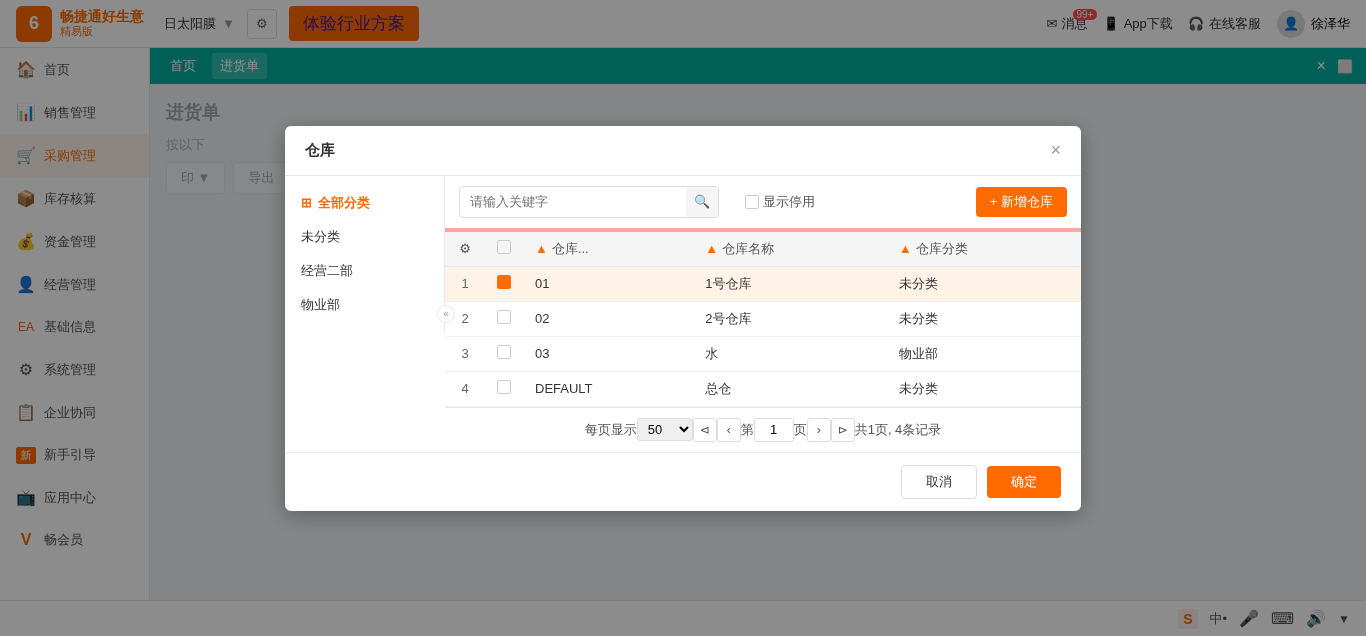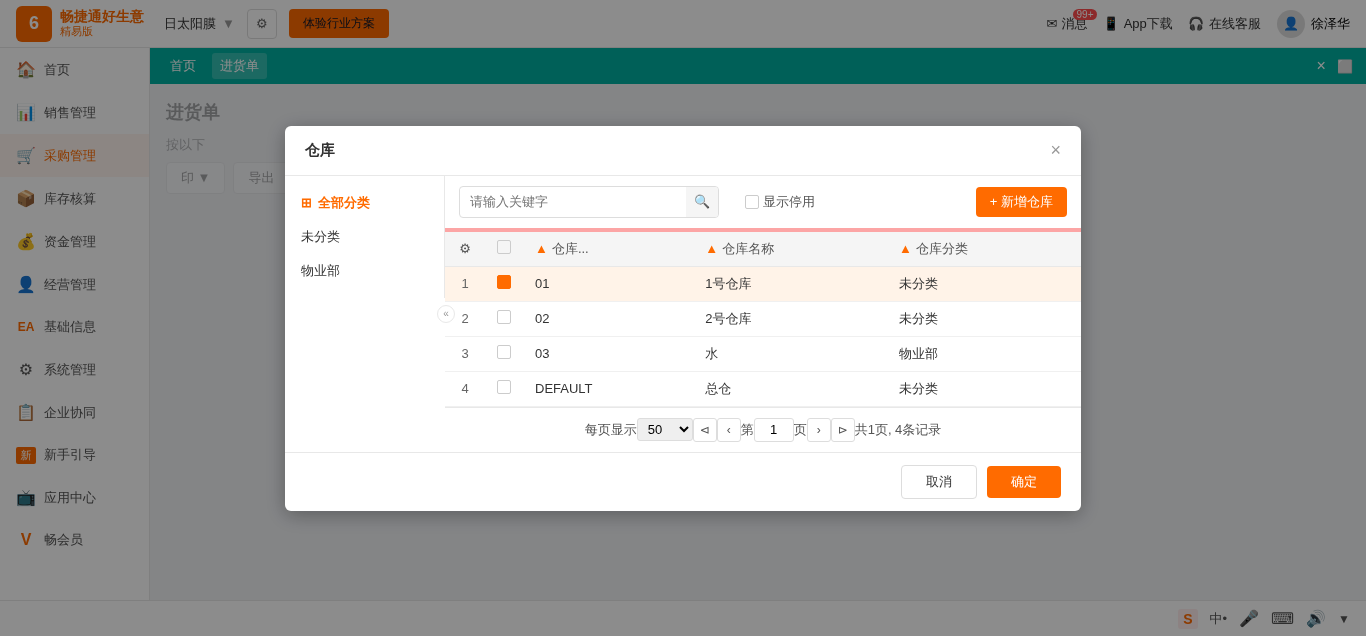--- a/index.html
+++ b/index.html
@@ -37,26 +37,26 @@
     .gear-btn {
       margin-left: 12px;
       width: 30px; height: 30px;
       border: 1px solid #ddd; border-radius: 4px;
       display: flex; align-items: center; justify-content: center;
       cursor: pointer; color: #666;
     }
     .try-btn {
       margin-left: 12px;
       background: #ff6b00;
-      color: #0f172a;
+      color: #4c1d95;
       border: none;
       border-radius: 4px;
       padding: 6px 14px;
       cursor: pointer;
-      font-size: 12px;
+      font-size: 17px;
     }
     .header-right {
       margin-left: auto;
       display: flex; align-items: center; gap: 16px;
     }
     .notif-item { display: flex; align-items: center; gap: 4px; color: #333; cursor: pointer; position: relative; }
     .badge {
       background: #ff4d4f;
       color: #fff;
       font-size: 10px;
@@ -349,21 +349,21 @@
     </div>
     <div class="sidebar-item">
       <span class="icon">💰</span>
       <span>资金管理</span>
     </div>
     <div class="sidebar-item">
       <span class="icon">👤</span>
       <span>经营管理</span>
     </div>
     <div class="sidebar-item">
-      <span class="icon" style="font-size:12px; font-weight:bold; color:#ff6b00;">EA</span>
+      <span class="icon" style="font-size:12px; font-weight:normal; color:#ff6b00;">EA</span>
       <span>基础信息</span>
     </div>
     <div class="sidebar-item">
       <span class="icon">⚙</span>
       <span>系统管理</span>
     </div>
     <div class="sidebar-item">
       <span class="icon">📋</span>
       <span>企业协同</span>
     </div>
@@ -419,20 +419,23 @@
     <div class="modal-body">
 
       <div class="cat-sidebar-wrap" style="position:relative; flex-shrink:0;">
         <div class="cat-sidebar">
           <div class="cat-item active">
             <span style="color:#ff6b00;">⊞</span>
             <span>全部分类</span>
           </div>
           <div class="cat-item">
             <span>未分类</span>
+          </div>
+          <div class="cat-item">
+            <span>经营二部</span>
           </div>
           <div class="cat-item">
             <span>物业部</span>
           </div>
         </div>
         <div class="cat-collapse-btn">«</div>
       </div>
 
       <div class="modal-main">
 

